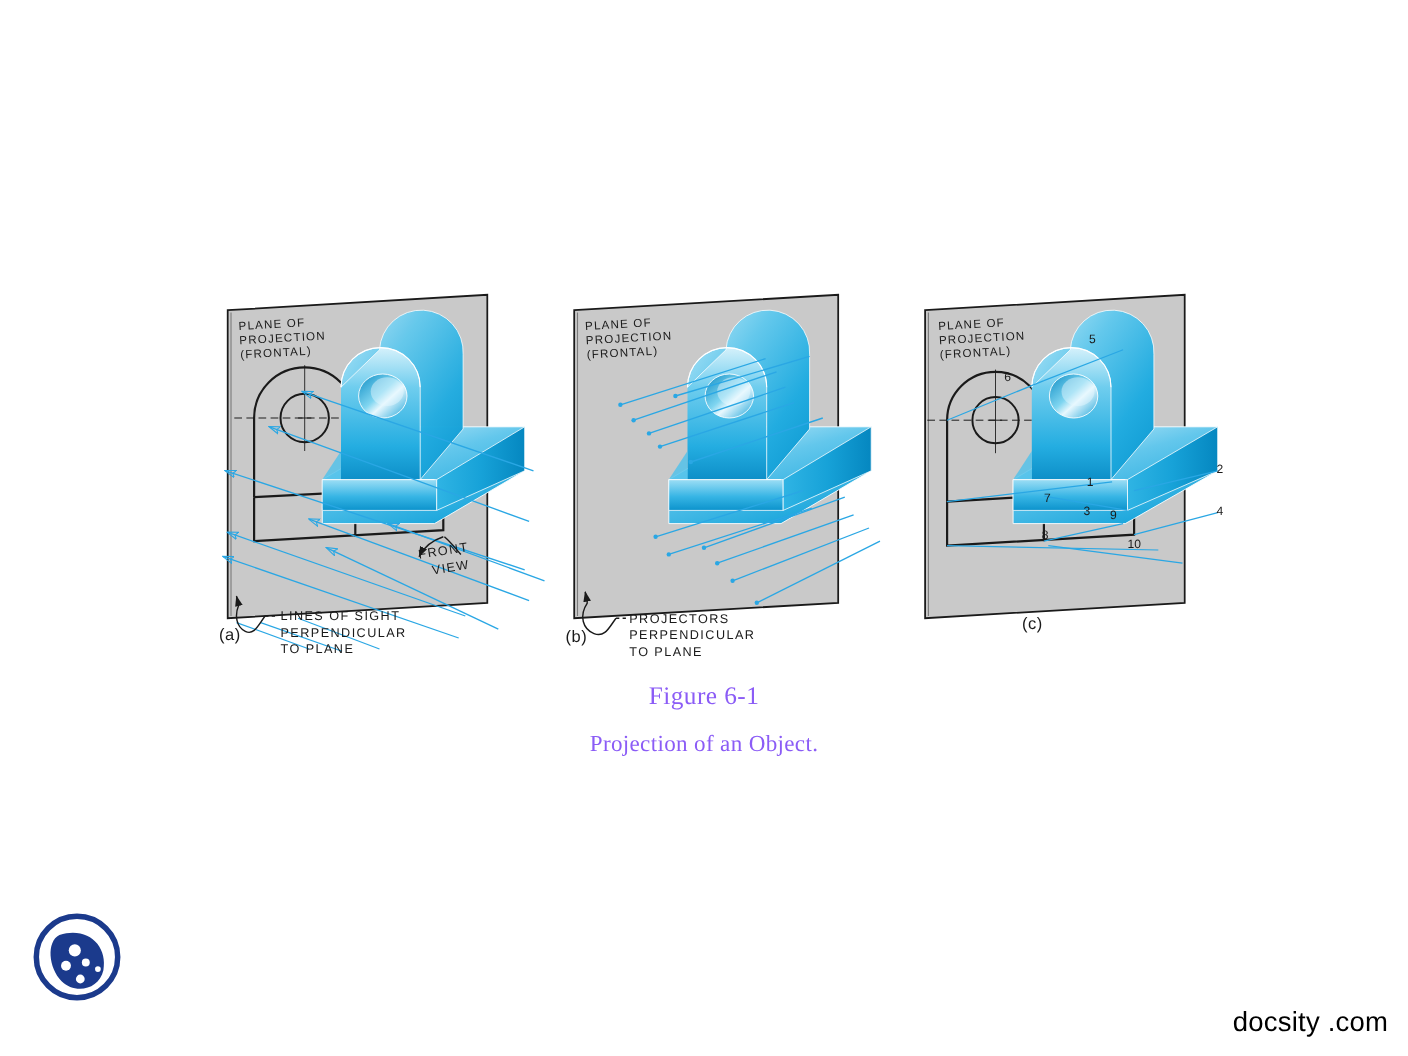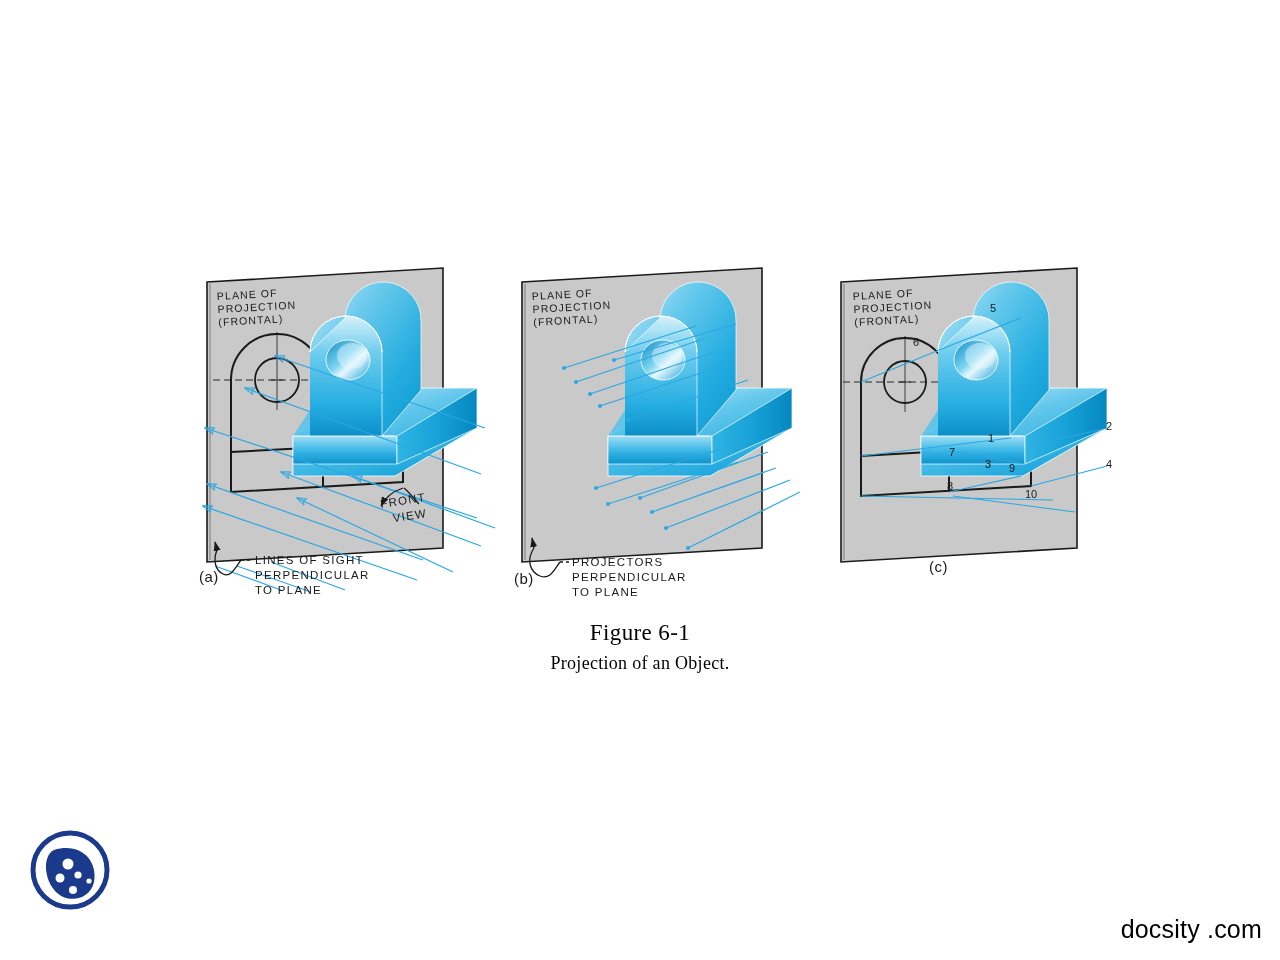--- a/index.html
+++ b/index.html
@@ -30,30 +30,31 @@
   }
 
   
   #caption-block {
     position: absolute;
     left: 0;
     top: 618px;
     width: 1280px;
     text-align: center;
     font-family: "Liberation Serif", "DejaVu Serif", serif;
-    color: #000000;
+    color: #8b5cf6;
   }
   #caption-line-1 {
     font-size: 23px;
     line-height: 30px;
     letter-spacing: 0.4px;
   }
   #caption-line-2 {
-    font-size: 18px;
+    font-size: 21px;
     line-height: 30px;
+    margin-top: 13px;
     letter-spacing: 0.3px;
   }
 
   
   #docsity-logo {
     position: absolute;
     left: 28px;
     top: 828px;
     width: 84px;
     height: 84px;

